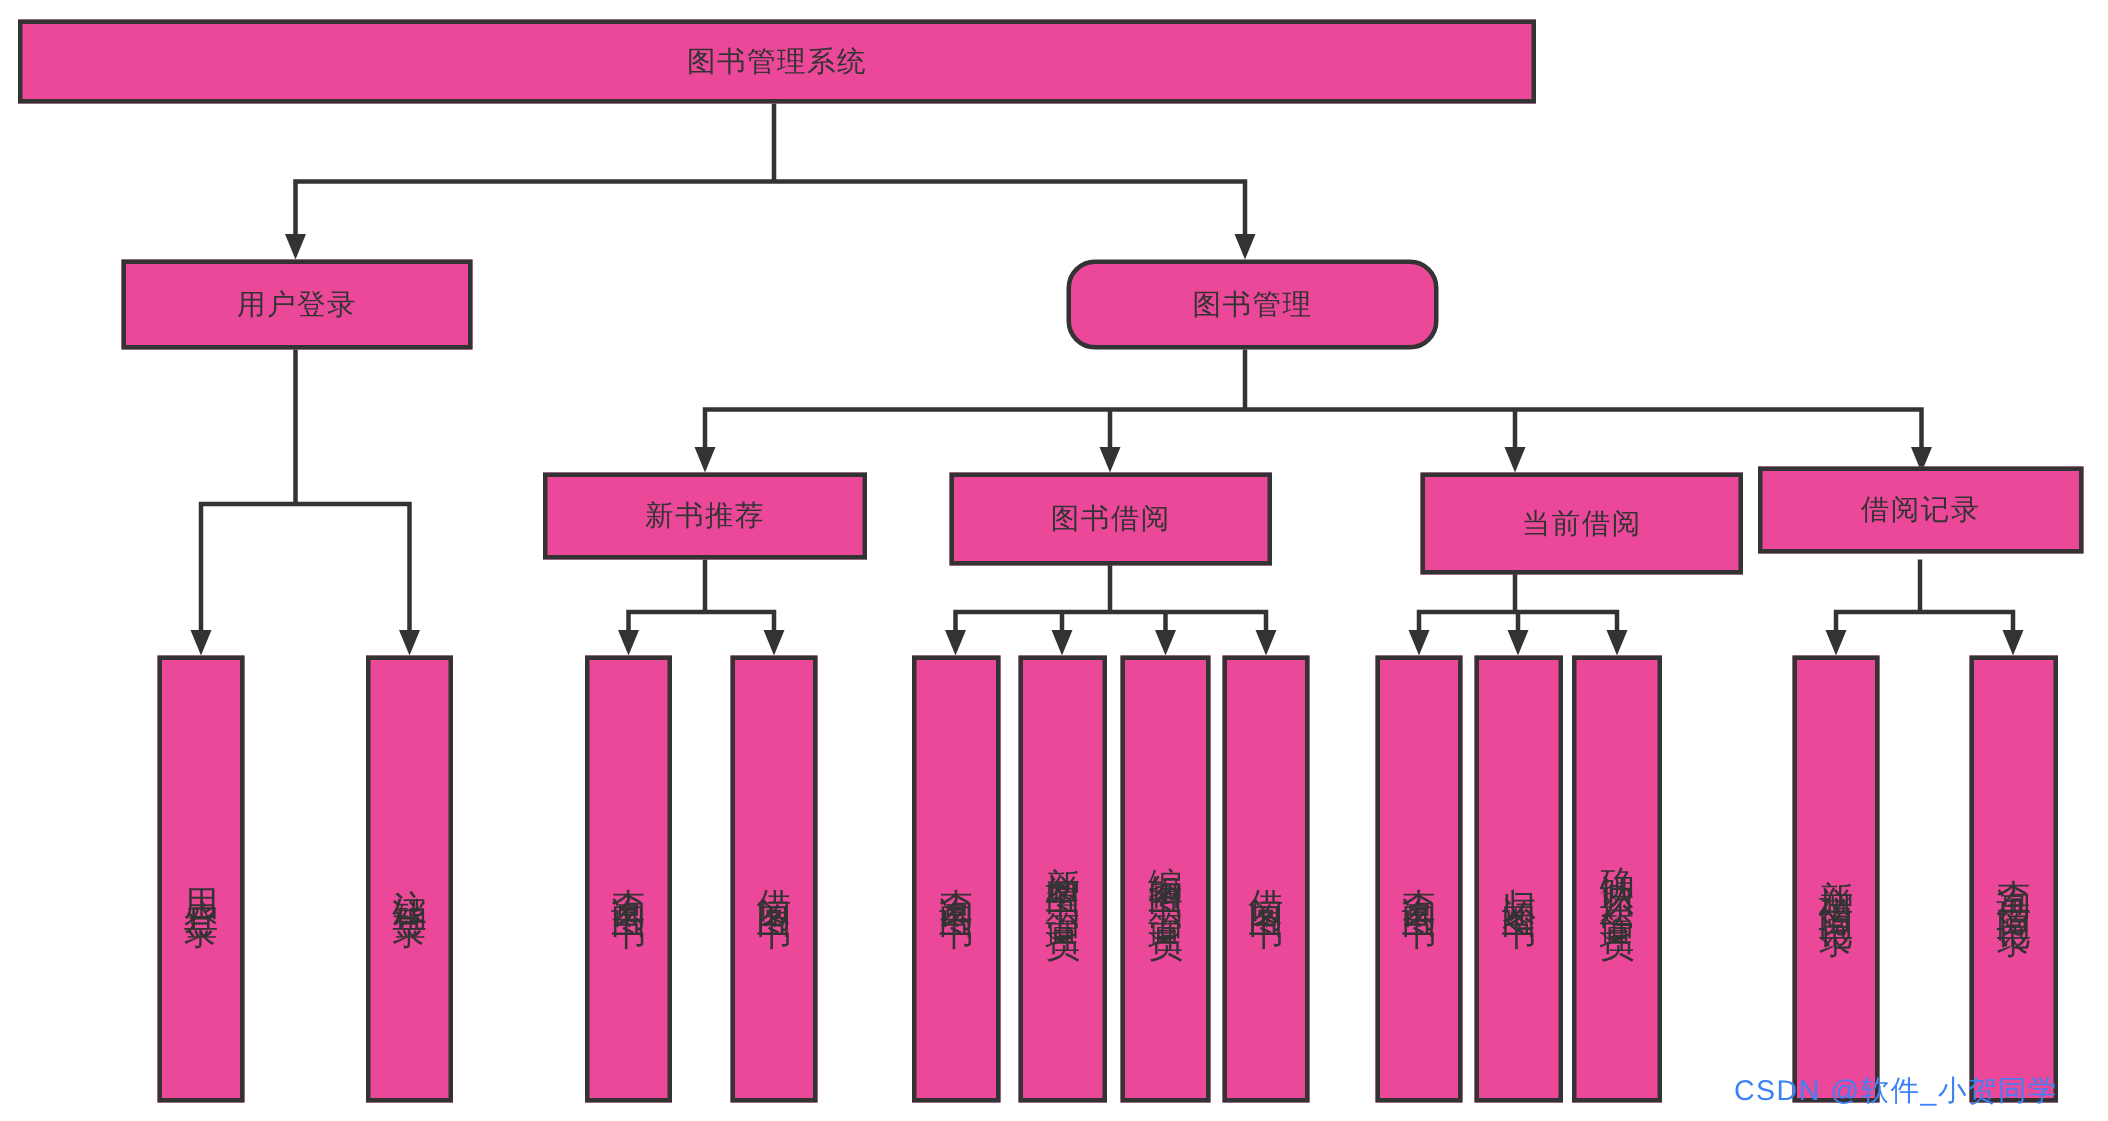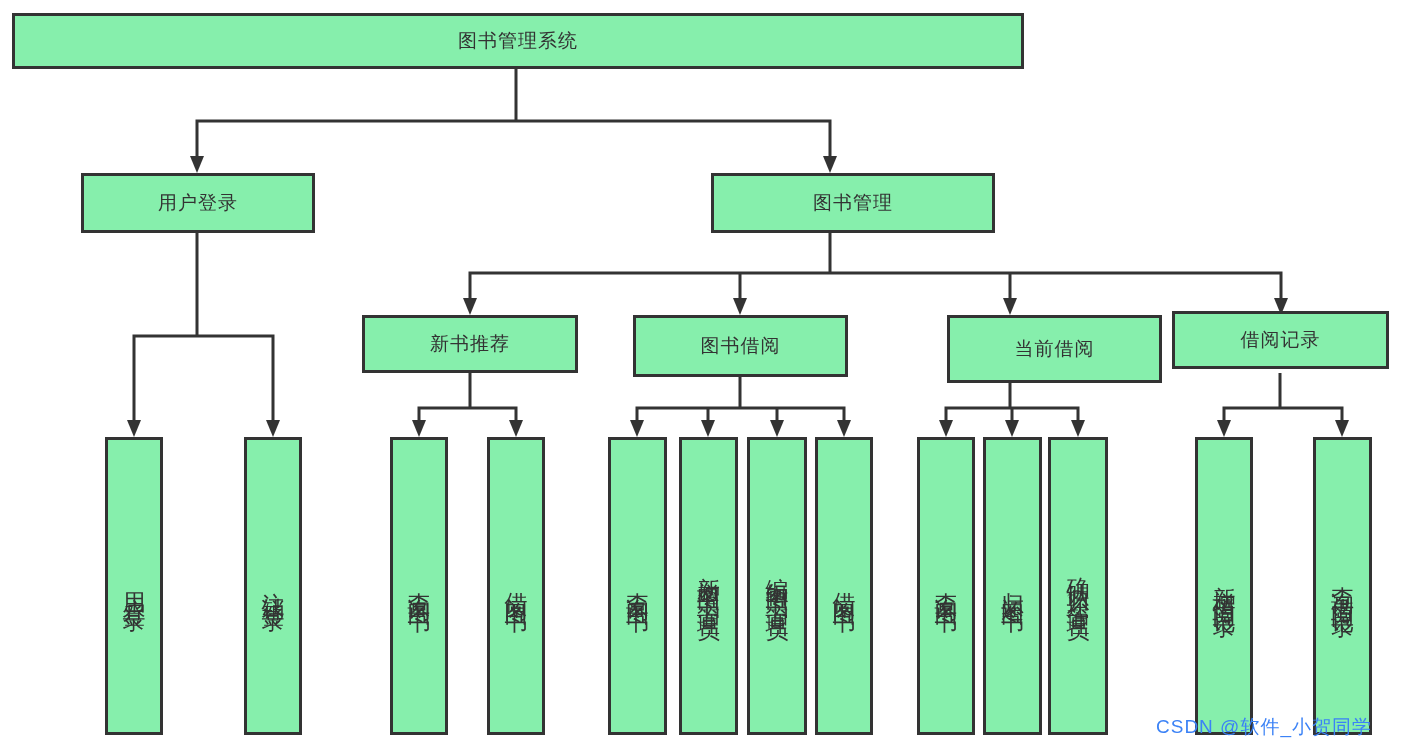--- a/index.html
+++ b/index.html
@@ -18,21 +18,21 @@
   #connector-layer {
     position: absolute;
     left: 0; top: 0;
     width: 1405px; height: 747px;
     z-index: 0;
   }
   .box {
     position: absolute;
     box-sizing: border-box;
     border: 3px solid #333333;
-    background: #86efac;
+    background: #ec4899;
     display: flex;
     align-items: center;
     justify-content: center;
     z-index: 1;
   }
   .hlabel {
     font-size: 19px;
     letter-spacing: 1px;
     color: #333333;
     white-space: nowrap;
@@ -41,21 +41,21 @@
     writing-mode: vertical-rl;
     text-orientation: mixed;
     font-size: 23px;
     letter-spacing: 6px;
     line-height: 1;
     color: #333333;
   }
   
   #root        { left: 12px;   top: 13px;  width: 1012px; height: 56px; }
   #n-user-login{ left: 81px;   top: 173px; width: 234px;  height: 60px; }
-  #n-book-mgmt { left: 711px;  top: 173px; width: 284px;  height: 60px; }
+  #n-book-mgmt { left: 711px;  top: 173px; width: 248px;  height: 60px; border-radius: 19px; }
   #n-new-book  { left: 362px;  top: 315px; width: 216px;  height: 58px; justify-content: center; }
   #n-borrow    { left: 633px;  top: 315px; width: 215px;  height: 62px; }
   #n-current   { left: 947px;  top: 315px; width: 215px;  height: 68px; }
   #n-records   { left: 1172px; top: 311px; width: 217px;  height: 58px; }
   .leaf { top: 437px; height: 298px; }
   #l1  { left: 105px;  width: 58px; }
   #l2  { left: 244px;  width: 58px; }
   #l3  { left: 390px;  width: 58px; }
   #l4  { left: 487px;  width: 58px; }
   #l5  { left: 608px;  width: 59px; }

